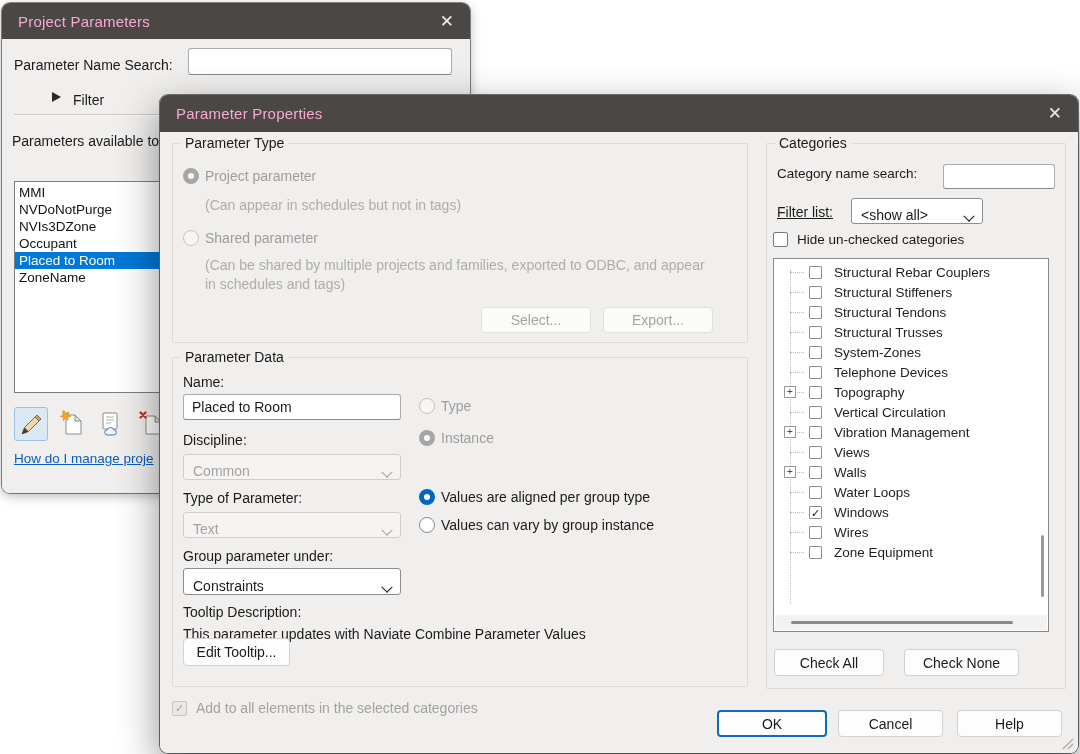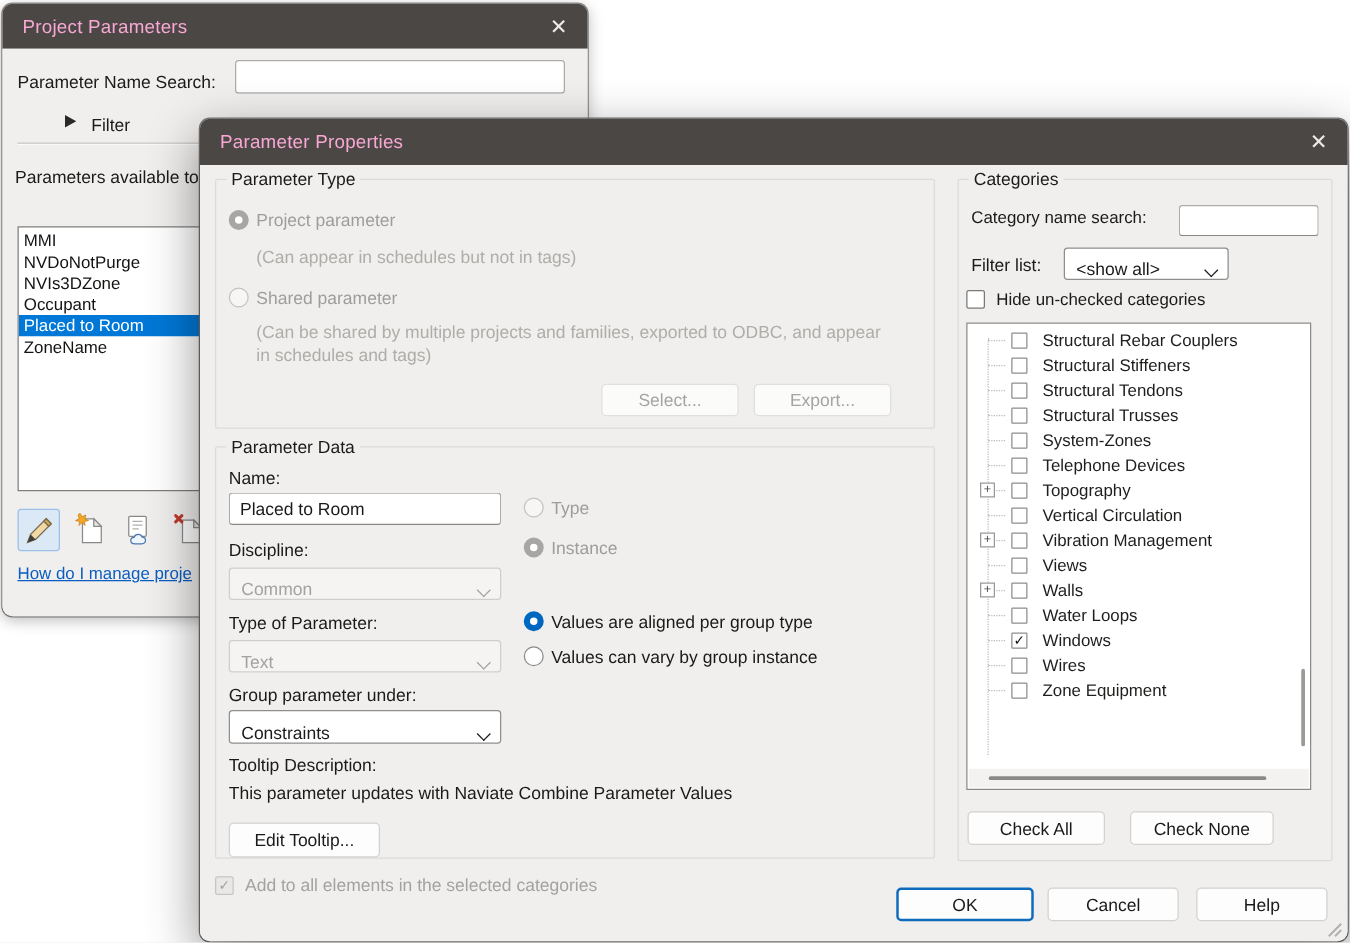--- a/index.html
+++ b/index.html
@@ -171,42 +171,42 @@
         <span>Text</span>
         <span class="chev"></span>
       </div>
       <span class="lbl" style="left:10px; top:190px;">Group parameter under:</span>
       <div class="selbox enabled" style="left:10px; top:210px; width:218px; height:27px;">
         <span>Constraints</span>
         <span class="chev"></span>
       </div>
       <span class="lbl" style="left:10px; top:246px;">Tooltip Description:</span>
       <span class="lbl" style="left:10px; top:268px;">This parameter updates with Naviate Combine Parameter Values</span>
-      <div class="btn" style="left:10px; top:300px; width:121px; height:28px;">Edit Tooltip...</div>
+      <div class="btn" style="left:10px; top:280px; width:107px; height:28px;">Edit Tooltip...</div>
 
       <span class="radio empty-dis" style="left:246px; top:40px;"></span>
       <span class="rlabel dis" style="left:268px; top:40px;">Type</span>
       <span class="radio gray-sel" style="left:246px; top:72px;"></span>
       <span class="rlabel dis" style="left:268px; top:72px;">Instance</span>
       <span class="radio blue" style="left:246px; top:131px;"></span>
       <span class="rlabel" style="left:268px; top:131px;text-align:right;">Values are aligned per group type</span>
       <span class="radio empty" style="left:246px; top:159px;"></span>
       <span class="rlabel" style="left:268px; top:159px;">Values can vary by group instance</span>
     </div>
 
     <div class="cbrow dis" style="left:12px; top:568px;">
       <span class="cbx dis-checked">✓</span>
       <span>Add to all elements in the selected categories</span>
     </div>
 
     <div class="group" style="left:606px; top:11px; width:300px; height:546px;">
       <span class="legend">Categories</span>
       <span class="lbl" style="left:10px; top:22px; font-size:13.5px;">Category name search:</span>
       <input class="tinput" style="left: 176px; top: 20px; width: 112px; height: 25px;" value="">
-      <span class="lbl" style="left:10px; top:60px;">Filter list:</span>
+      <span class="lbl" style="left:10px; top:60px;text-decoration:underline;">Filter list:</span>
       <div class="selbox enabled" style="left:84px; top:54px; width:132px; height:26px;">
         <span>&lt;show all&gt;</span>
         <span class="chev"></span>
       </div>
       <div class="cbrow" style="left:6px; top:88px; font-size:13.5px;">
         <span class="cbx"></span>
         <span>Hide un-checked categories</span>
       </div>
       <div class="tree">
         <div class="tree-rows">

